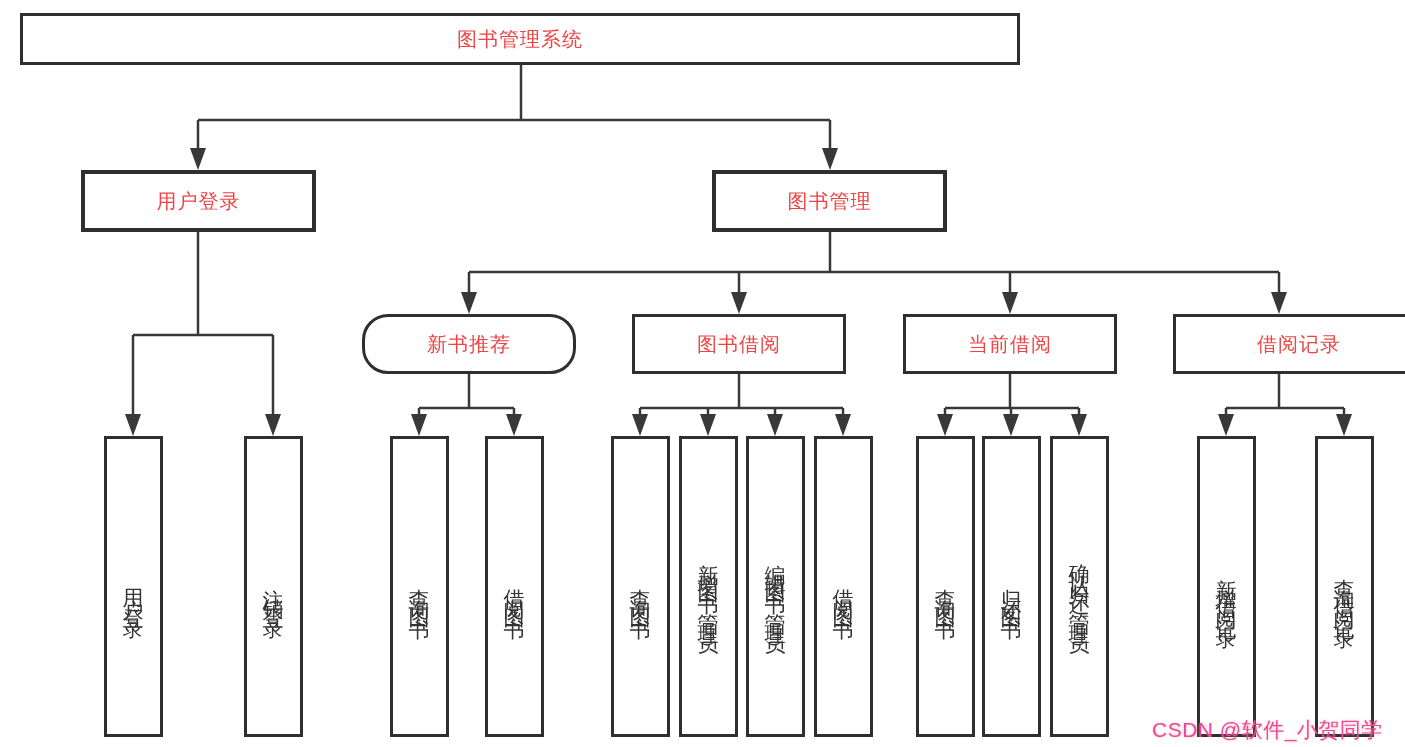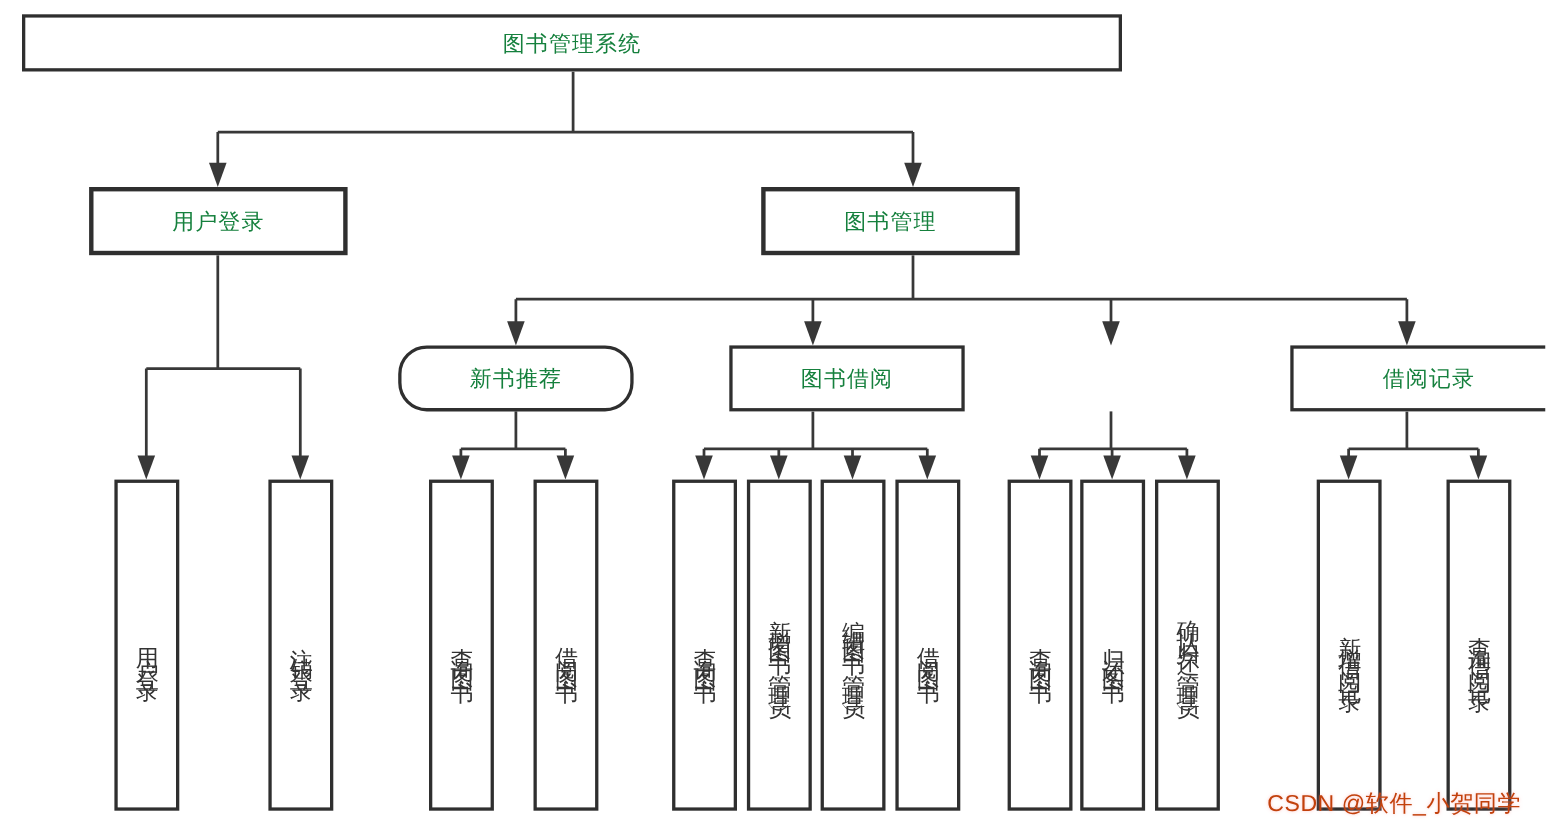--- a/index.html
+++ b/index.html
@@ -5,33 +5,33 @@
   html,body{margin:0;padding:0;background:#ffffff;}
   .stage{
     position:relative;width:1405px;height:747px;background:#ffffff;overflow:hidden;
     font-family:"Liberation Sans","DejaVu Sans",sans-serif;color:#333333;
   }
   .connector-layer{position:absolute;left:0;top:0;width:1405px;height:747px;}
   .box{
     position:absolute;box-sizing:border-box;border:3px solid #2f2f2f;background:#ffffff;
     display:flex;align-items:center;justify-content:center;
   }
-  .hlabel{font-size:20px;letter-spacing:1px;color:#15803d;}
+  .hlabel{font-size:20px;letter-spacing:1px;color:#ef4444;}
   .root{left:20px;top:13px;width:1000px;height:52px;}
   .lvl2{top:170px;width:235px;height:62px;border-width:4px;}
   .lvl3{top:314px;width:214px;height:60px;}
   .leaf{top:436px;width:59px;height:301px;}
   .vtext{
     writing-mode:vertical-rl;text-orientation:mixed;
     font-size:21px;letter-spacing:10px;margin-bottom:-10px;
     color:#333333;line-height:1.0;white-space:nowrap;
   }
   .watermark{
     position:absolute;left:1152px;top:716px;width:250px;
-    font-size:21px;letter-spacing:0.5px;color:#c2410c;
+    font-size:21px;letter-spacing:0.5px;color:#ec4899;
     text-shadow:0 0 3px rgba(255,140,140,0.55);
     white-space:nowrap;
   }
 </style>
 </head>
 <body>
 
 <div class="stage">
 
   <svg class="connector-layer" width="1405" height="747" viewBox="0 0 1405 747" xmlns="http://www.w3.org/2000/svg">
@@ -103,29 +103,32 @@
     </g>
   </svg>
 
   <div class="box root">
     <span class="hlabel">图书管理系统</span>
   </div>
 
   <div class="box lvl2" style="left:81px;">
     <span class="hlabel">用户登录</span>
   </div>
-  <div class="box lvl2" style="left:692px;">
+  <div class="box lvl2" style="left:712px;">
     <span class="hlabel">图书管理</span>
   </div>
 
   <div class="box lvl3" style="left:362px;border-radius:26px;">
     <span class="hlabel">新书推荐</span>
   </div>
-  <div class="box lvl3" style="left:663px;align-items:center;">
+  <div class="box lvl3" style="left:632px;align-items:center;">
     <span class="hlabel">图书借阅</span>
+  </div>
+  <div class="box lvl3" style="left:903px;">
+    <span class="hlabel">当前借阅</span>
   </div>
   <div class="box lvl3" style="left:1173px;width:252px;">
     <span class="hlabel">借阅记录</span>
   </div>
 
   <div class="box leaf" style="left:104px;">
     <span class="vtext">用户登录</span>
   </div>
   <div class="box leaf" style="left:244px;">
     <span class="vtext">注销登录</span>

